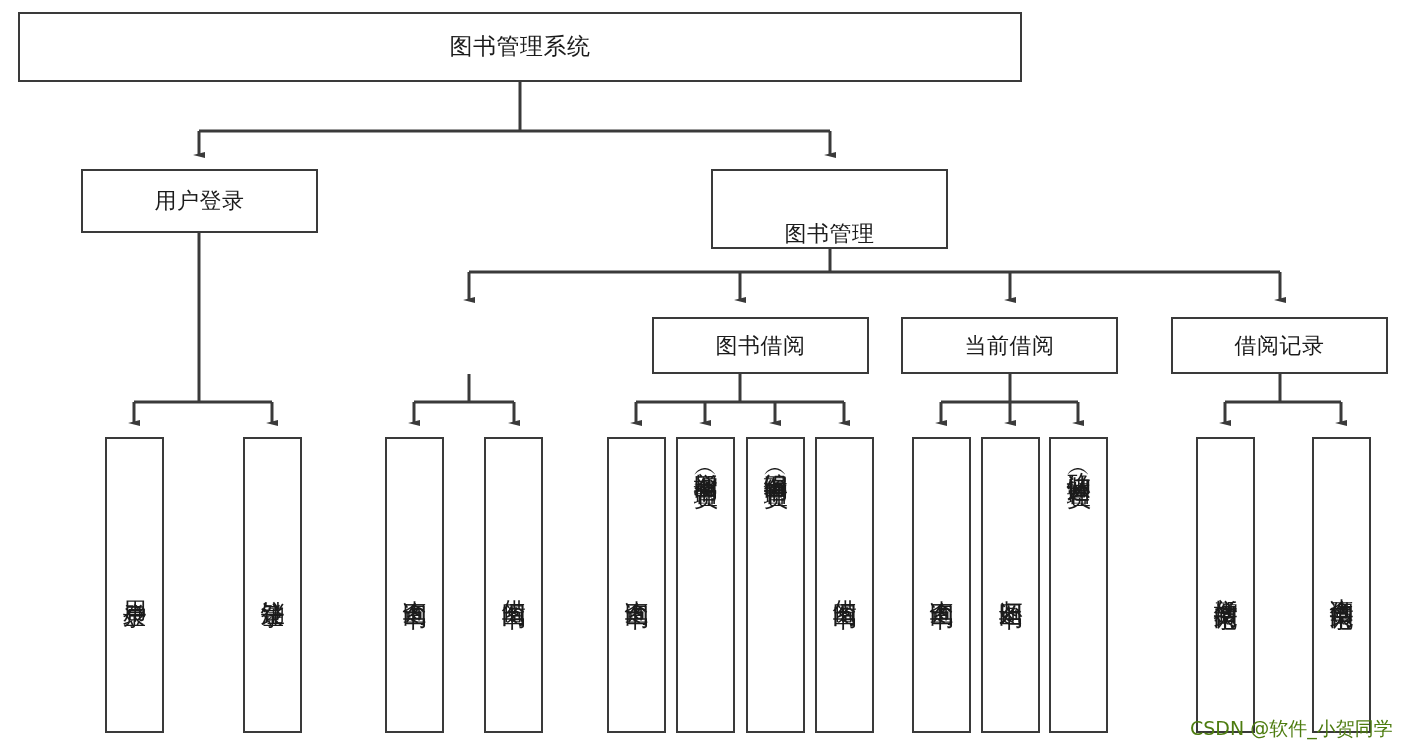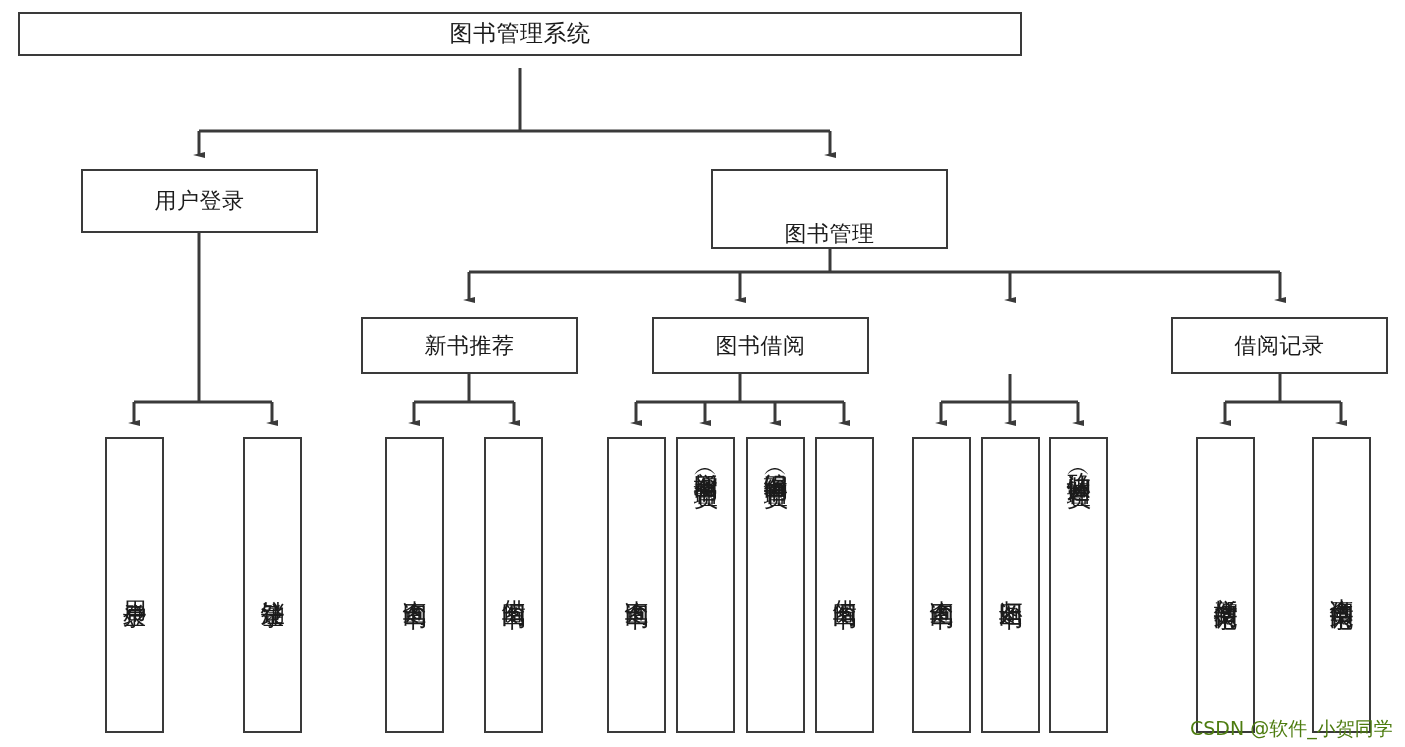--- a/index.html
+++ b/index.html
@@ -127,40 +127,40 @@
       <path d="M1010,402 L1010,423" marker-end="url(#arrow)"></path>
       <path d="M1078,402 L1078,423" marker-end="url(#arrow)"></path>
 
       <path d="M1280,374 L1280,402"></path>
       <path d="M1225,402 L1341,402"></path>
       <path d="M1225,402 L1225,423" marker-end="url(#arrow)"></path>
       <path d="M1341,402 L1341,423" marker-end="url(#arrow)"></path>
     </g>
   </svg>
 
-  <div class="node horiz root" style="left:18px; top:12px; width:1004px; height:44px;">
+  <div class="node horiz root" style="left:18px; top:12px; width:1004px; height:70px;">
     <span class="label">图书管理系统</span>
   </div>
 
   <div class="node horiz" style="left:81px; top:169px; width:237px; height:64px;">
     <span class="label">用户登录</span>
   </div>
 
   <div class="node horiz" style="left:711px; top:169px; width:237px; height:80px;align-items:flex-end;">
     <span class="label">图书管理</span>
   </div>
 
-  <div class="node horiz" style="left:361px; top:317px; width:217px; height:57px;">
-    <span class="label">新书推荐</span>
-  </div>
 
   <div class="node horiz" style="left:631px; top:317px; width:217px; height:57px;margin-left:21px;">
     <span class="label">图书借阅</span>
   </div>
 
+  <div class="node horiz" style="left:901px; top:317px; width:217px; height:57px;">
+    <span class="label">当前借阅</span>
+  </div>
 
   <div class="node horiz" style="left:1171px; top:317px; width:217px; height:57px;">
     <span class="label">借阅记录</span>
   </div>
 
   <div class="node vert mid" style="left:105px; top:437px; width:59px; height:296px;">
     <span class="label">用户登录</span>
   </div>
 
   <div class="node vert mid" style="left:243px; top:437px; width:59px; height:296px;">

